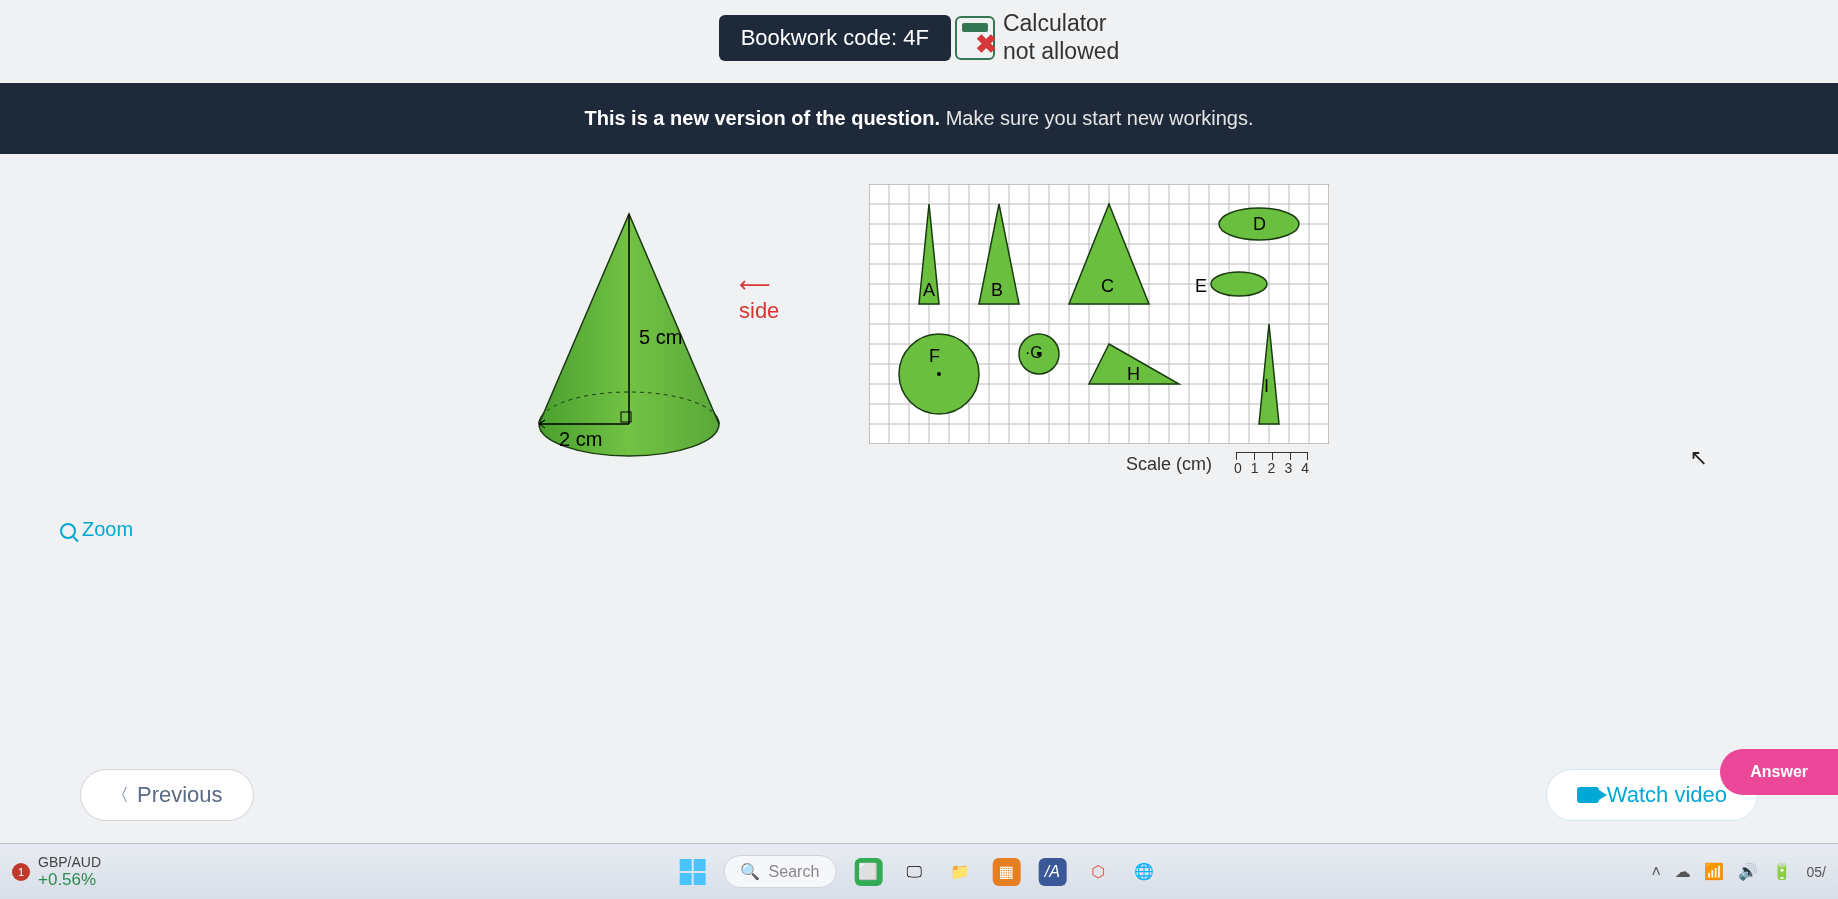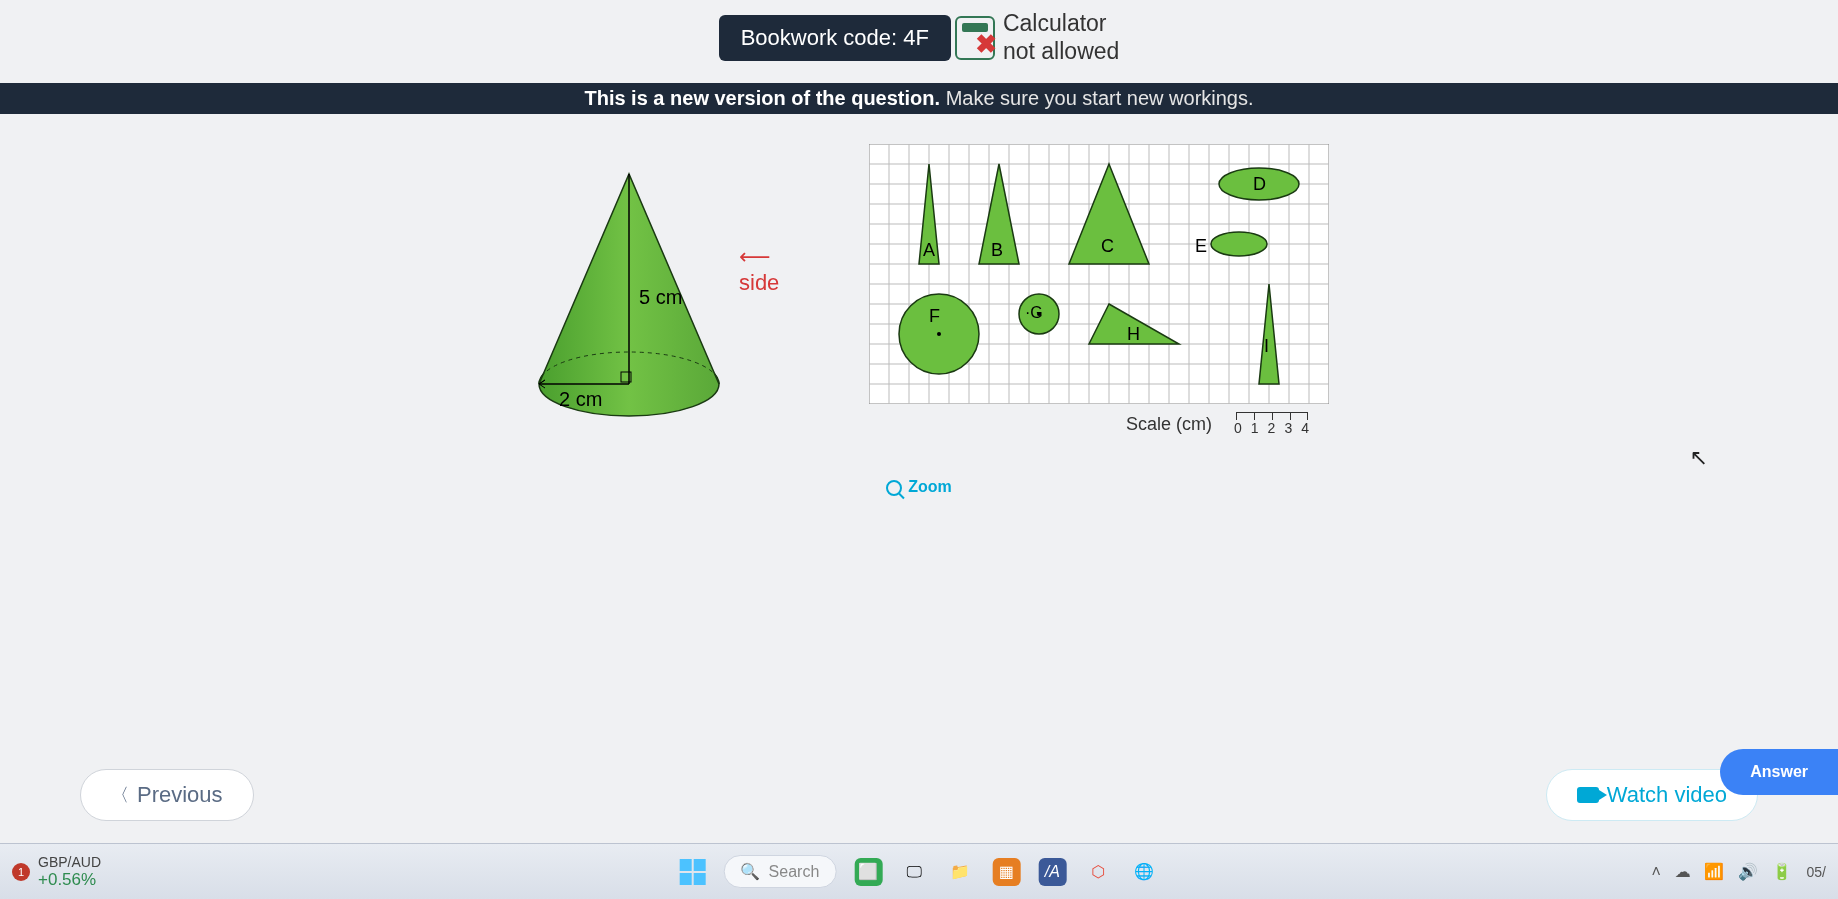--- a/index.html
+++ b/index.html
@@ -41,21 +41,21 @@
   .calc-icon .x {
     position:absolute; font-size:26px; font-weight:bold; color:#d63838;
     bottom:-2px; right:-4px;
   }
   .calc-text { font-size: 23px; color: #333; line-height: 1.2; }
   
   .banner {
     background: #1e2a3a;
     color: #e5e5e5;
     text-align: center;
-    padding: 4px;
+    padding: 24px;
     font-size: 20px;
   }
   .banner b { color: #fff; }
 
   .content {
     background: #f0f1f3;
     padding: 30px 60px 10px 60px;
   }
   .question {
     font-size: 30px;
@@ -68,41 +68,41 @@
   .figure-row {
     display: flex;
     justify-content: center;
     align-items: flex-start;
     gap: 60px;
   }
 
   .cone-wrap { position: relative; width: 300px; }
   .side-label {
     position: absolute; color: #d63838; font-size: 22px;
-    left: 230px; top: 100px;
+    left: 230px; top: 88px;
   }
   .side-label .arrow { font-size: 22px; letter-spacing: -2px; }
   
   .options-wrap { display:flex; flex-direction:column; align-items:flex-end; }
   .scale-row {
     margin-top: 8px; font-size: 18px; color:#333;
     display:flex; align-items:center; gap:22px; padding-right:20px;
   }
   .scale-ticks { display:flex; flex-direction:column; align-items:center; }
   .scale-line { display:flex; }
   .scale-line span {
     width:18px; height:8px; border-top:1px solid #333; border-left:1px solid #333;
     font-size:0;
   }
   .scale-line span:last-child { border-right:1px solid #333; }
   .scale-nums { display:flex; gap:9px; font-size:14px; }
 
   .zoom-link {
-    text-align: center; margin-top: 30px; color: #00a8d6;
-    font-size: 16px; font-weight: 700;
+    text-align: left; margin-top: 30px; color: #00a8d6;
+    font-size: 20px; font-weight: 400;
   }
   .zoom-link .mag {
     display:inline-block; width:16px; height:16px; border:2px solid #00a8d6;
     border-radius:50%; position:relative; vertical-align:middle; margin-right:6px;
   }
   .zoom-link .mag::after {
     content:""; position:absolute; width:7px; height:2px; background:#00a8d6;
     bottom:-3px; right:-5px; transform:rotate(45deg);
   }
 
@@ -111,21 +111,21 @@
     display:flex; justify-content:space-between; align-items:center;
     padding: 0 80px;
   }
   .btn {
     background:#fff; border:1px solid #d0d4da; border-radius: 30px;
     padding: 12px 30px; font-size: 22px; color:#5a6b84;
     display:flex; align-items:center; gap:8px; cursor:pointer;
   }
   .btn-watch { color:#00a8d6; border-color:#cdeaf3; }
   .btn-answer {
-    background:#3b82f6; color:#fff; border:none; font-weight:600;
+    background:#ec4899; color:#fff; border:none; font-weight:600;
     position:absolute; right:0; top:-20px; border-radius: 30px 0 0 30px;
     padding:14px 30px;
   }
   .chevron { font-size:18px; }
   .cam-icon {
     width:22px; height:16px; background:#00a8d6; border-radius:3px;
     position:relative; display:inline-block;
   }
   .cam-icon::after {
     content:""; position:absolute; right:-8px; top:3px;

